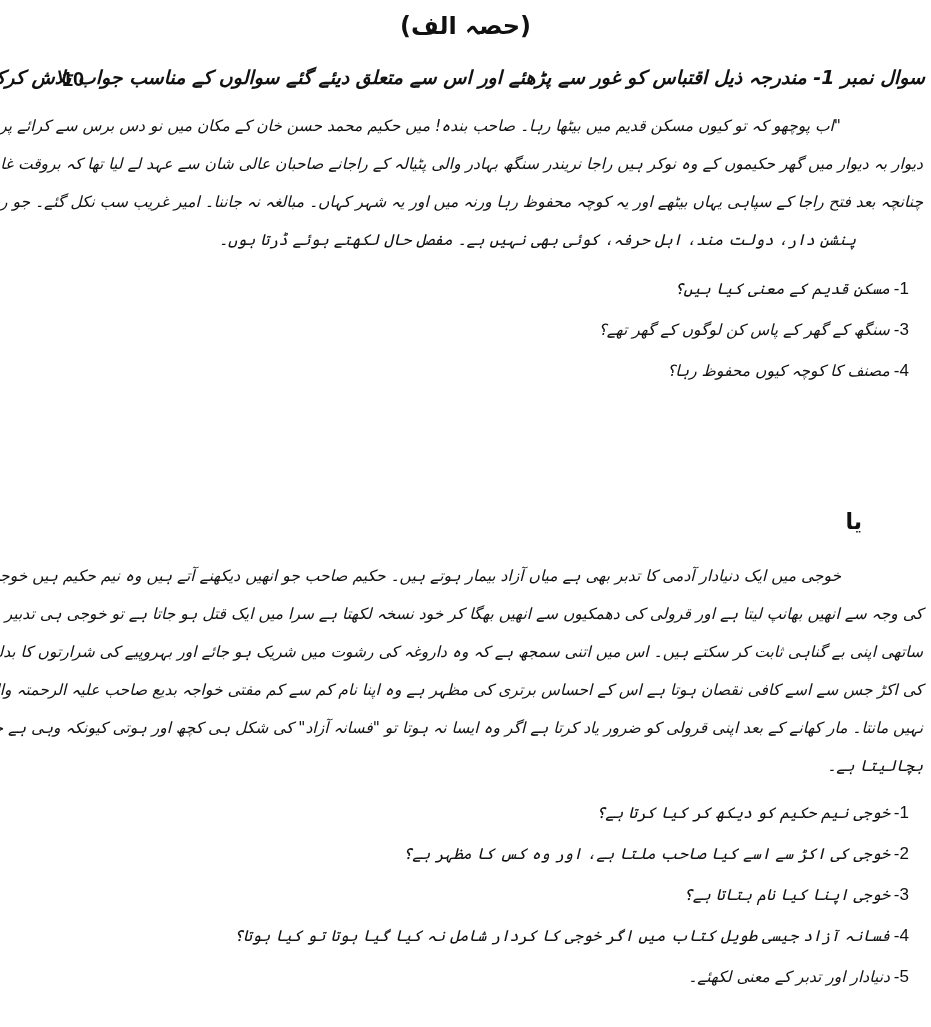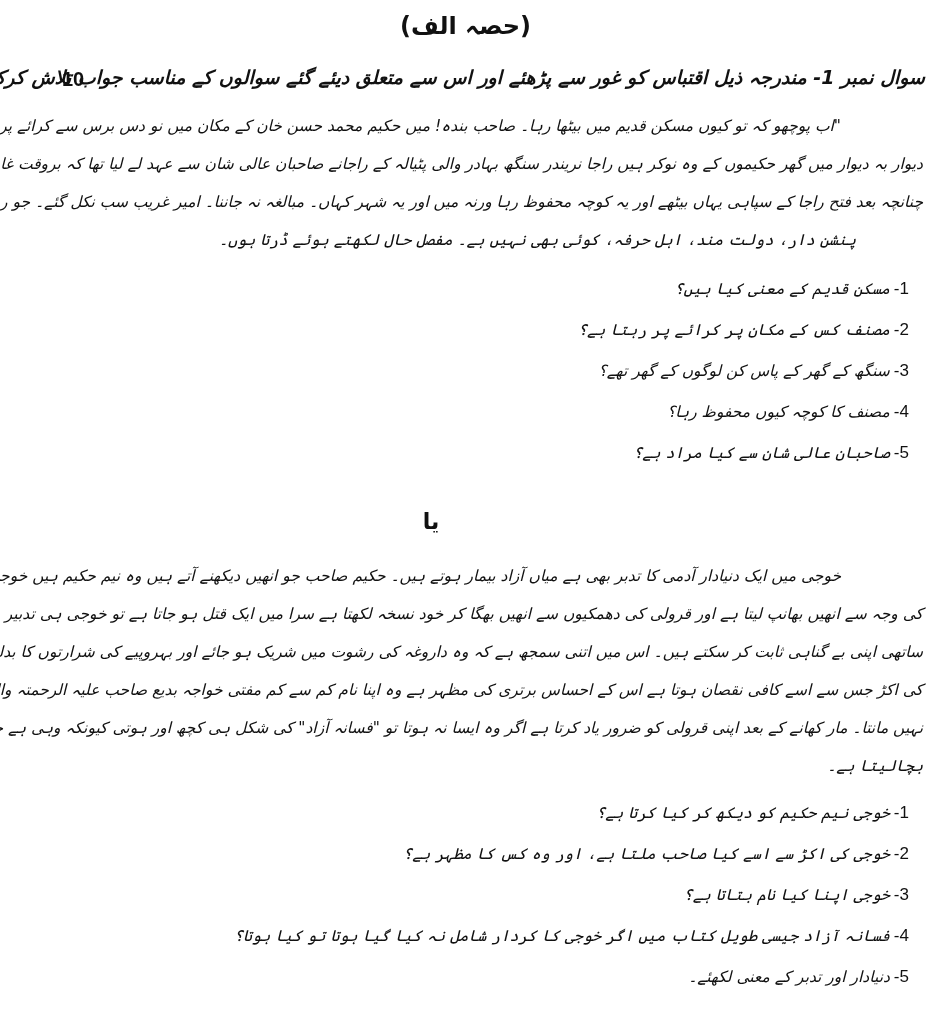--- a/index.html
+++ b/index.html
@@ -91,21 +91,21 @@
       font-family: "Liberation Sans", sans-serif;
       font-style: normal;
       font-size: 17px;
       margin-left: 4px;
     }
     .or-divider {
       position: absolute;
       top: 505px;
       left: 0;
       width: 862px;
-      text-align: center;
+      text-align: right;
       font-size: 22px;
       font-weight: bold;
       direction: rtl;
     }
   </style>
 </head>
 <body>
 
 <div class="page">
 
@@ -121,30 +121,24 @@
     <div class="line">دیوار بہ دیوار میں گھر حکیموں کے وہ نوکر ہیں راجا نریندر سنگھ بہادر والی پٹیالہ کے راجانے صاحبان عالی شان سے عہد لے لیا تھا کہ بروقت غارت دہلی یہ لوگ بچ رہے۔</div>
     <div class="line">چنانچہ بعد فتح راجا کے سپاہی یہاں بیٹھے اور یہ کوچہ محفوظ رہا ورنہ میں اور یہ شہر کہاں۔ مبالغہ نہ جاننا۔ امیر غریب سب نکل گئے۔ جو رہ گئے تھے وہ نکالے گئے۔ جاگیر دار</div>
     <div class="line" style="padding-right:75px;">پنشن دار، دولت مند، اہل حرفہ، کوئی بھی نہیں ہے۔ مفصل حال لکھتے ہوئے ڈرتا ہوں۔</div>
   </div>
 
   <div class="questions" style="top:264px;">
     <div class="qi">
       <span class="num">1-</span><span>مسکن قدیم کے معنی کیا ہیں؟</span>
     </div>
     <div class="qi">
-      <span class="num">2-</span><span>مصنف کس کے مکان پر کرائے پر رہتا ہے؟</span>
-    </div>
-    <div class="qi">
       <span class="num">3-</span><span>سنگھ کے گھر کے پاس کن لوگوں کے گھر تھے؟</span>
     </div>
     <div class="qi">
       <span class="num">4-</span><span>مصنف کا کوچہ کیوں محفوظ رہا؟</span>
-    </div>
-    <div class="qi">
-      <span class="num">5-</span><span>صاحبان عالی شان سے کیا مراد ہے؟</span>
     </div>
   </div>
 
   <div class="or-divider">یا</div>
 
   <div class="passage" style="top:553px;">
     <div class="line first">خوجی میں ایک دنیادار آدمی کا تدبر بھی ہے میاں آزاد بیمار ہوتے ہیں۔ حکیم صاحب جو انھیں دیکھنے آتے ہیں وہ نیم حکیم ہیں خوجی ایک تمدنی مرکز سے تعلق رکھنے</div>
     <div class="line">کی وجہ سے انھیں بھانپ لیتا ہے اور قرولی کی دھمکیوں سے انھیں بھگا کر خود نسخہ لکھتا ہے سرا میں ایک قتل ہو جاتا ہے تو خوجی ہی تدبیر بتاتا ہے کہ کس طرح وہ اور اسکے</div>
     <div class="line">ساتھی اپنی بے گناہی ثابت کر سکتے ہیں۔ اس میں اتنی سمجھ ہے کہ وہ داروغہ کی رشوت میں شریک ہو جائے اور بہروپیے کی شرارتوں کا بدلہ اس کی بیوی سے لے خوجی</div>
     <div class="line">کی اکڑ جس سے اسے کافی نقصان ہوتا ہے اس کے احساس برتری کی مظہر ہے وہ اپنا نام کم سے کم مفتی خواجہ بدیع صاحب علیہ الرحمتہ والغفران بتاتا ہے ہار جانے کے بعد بھی</div>

